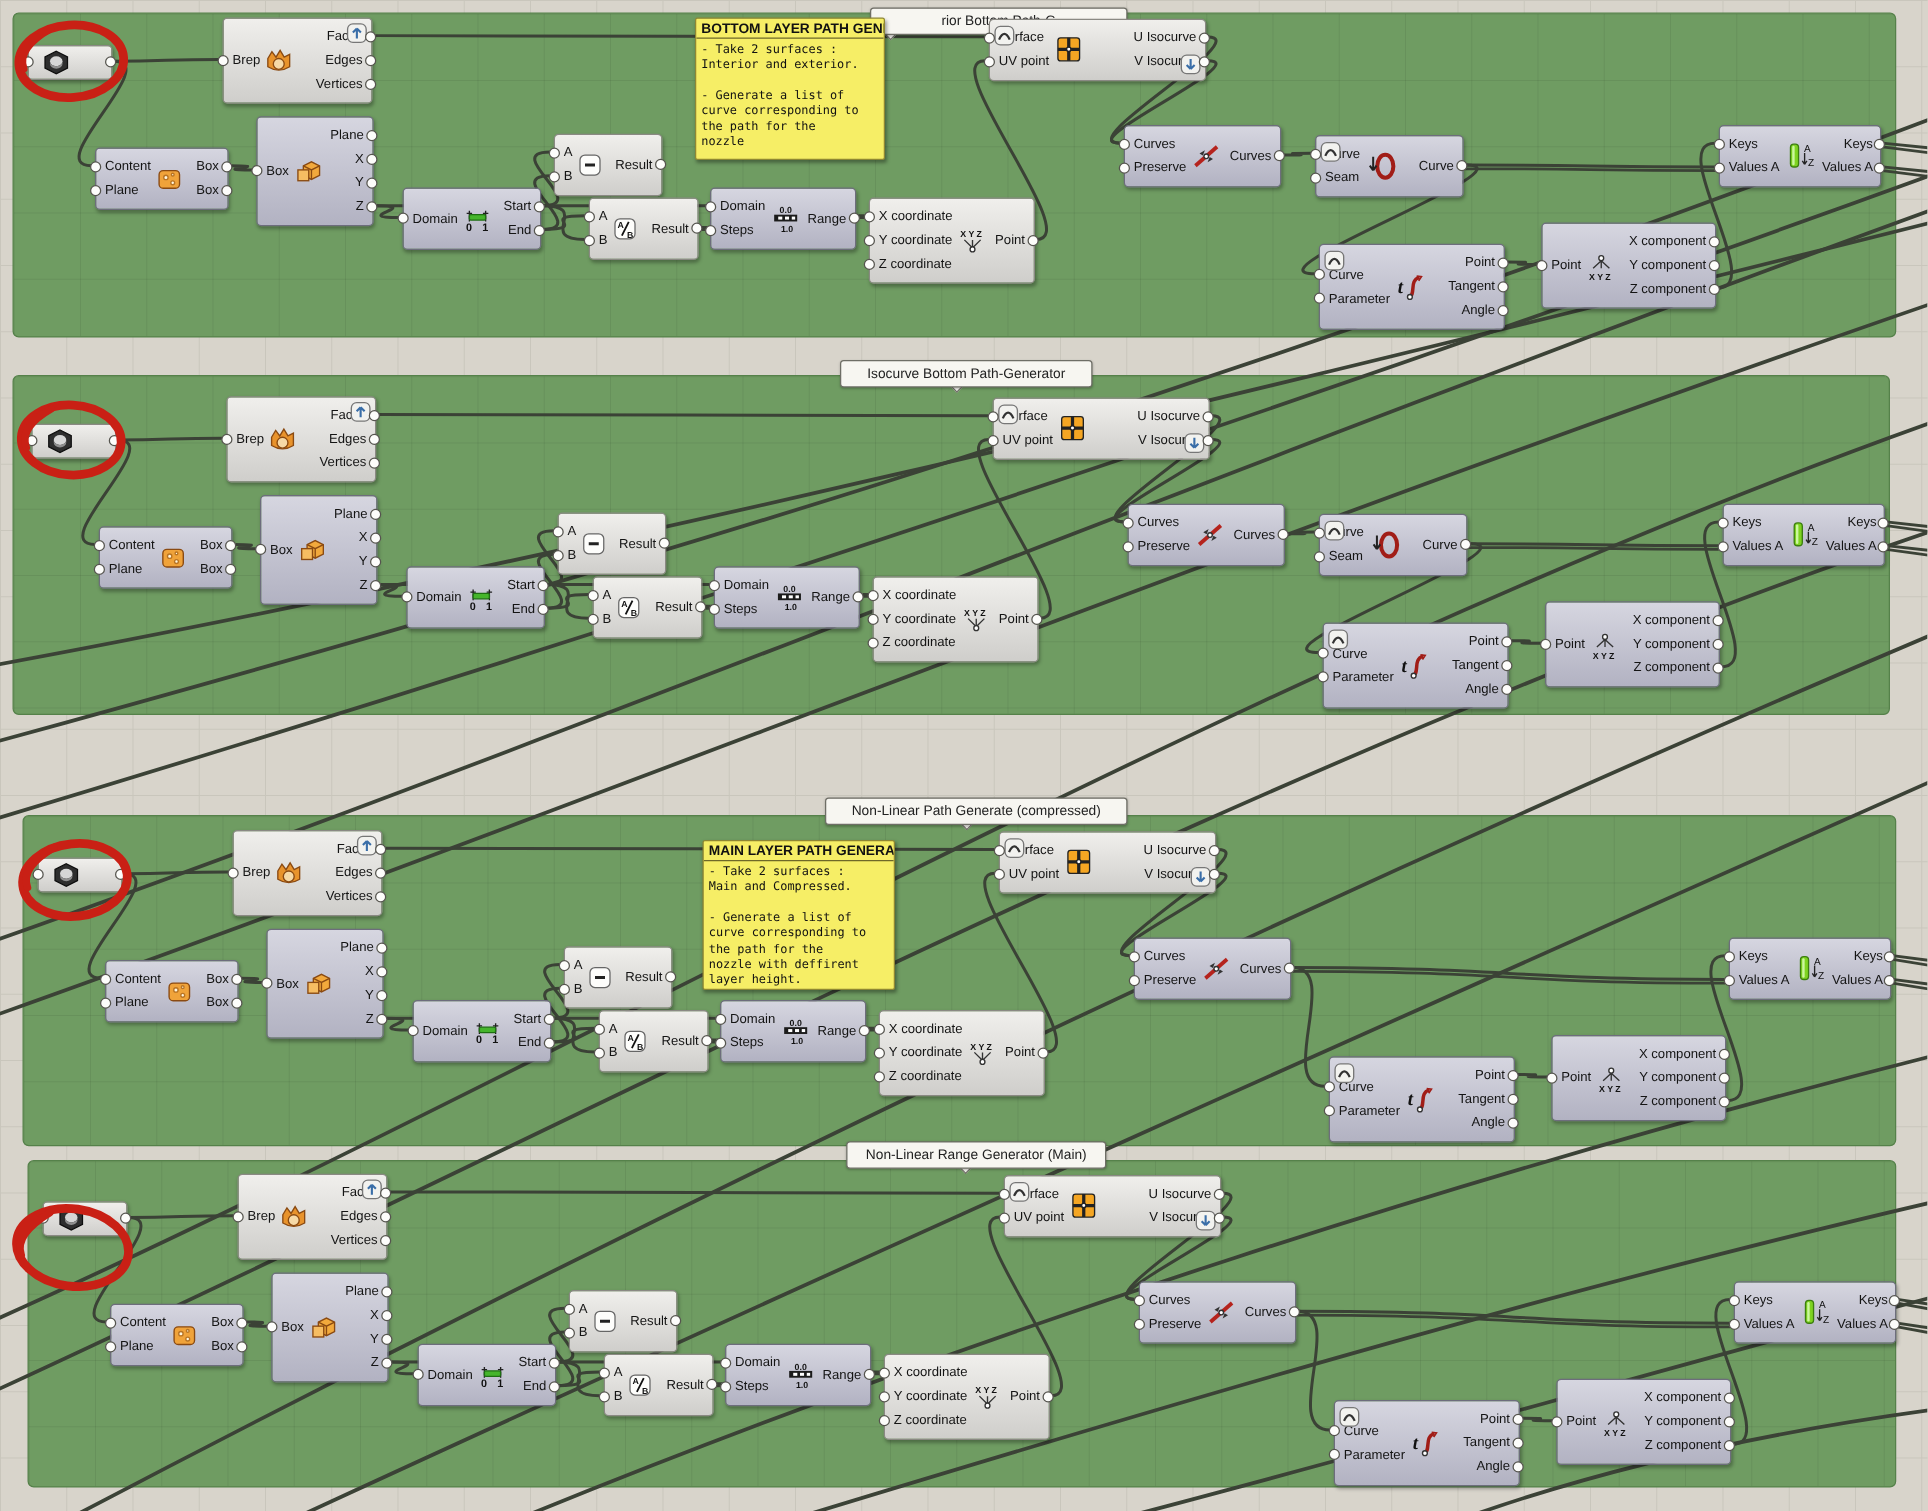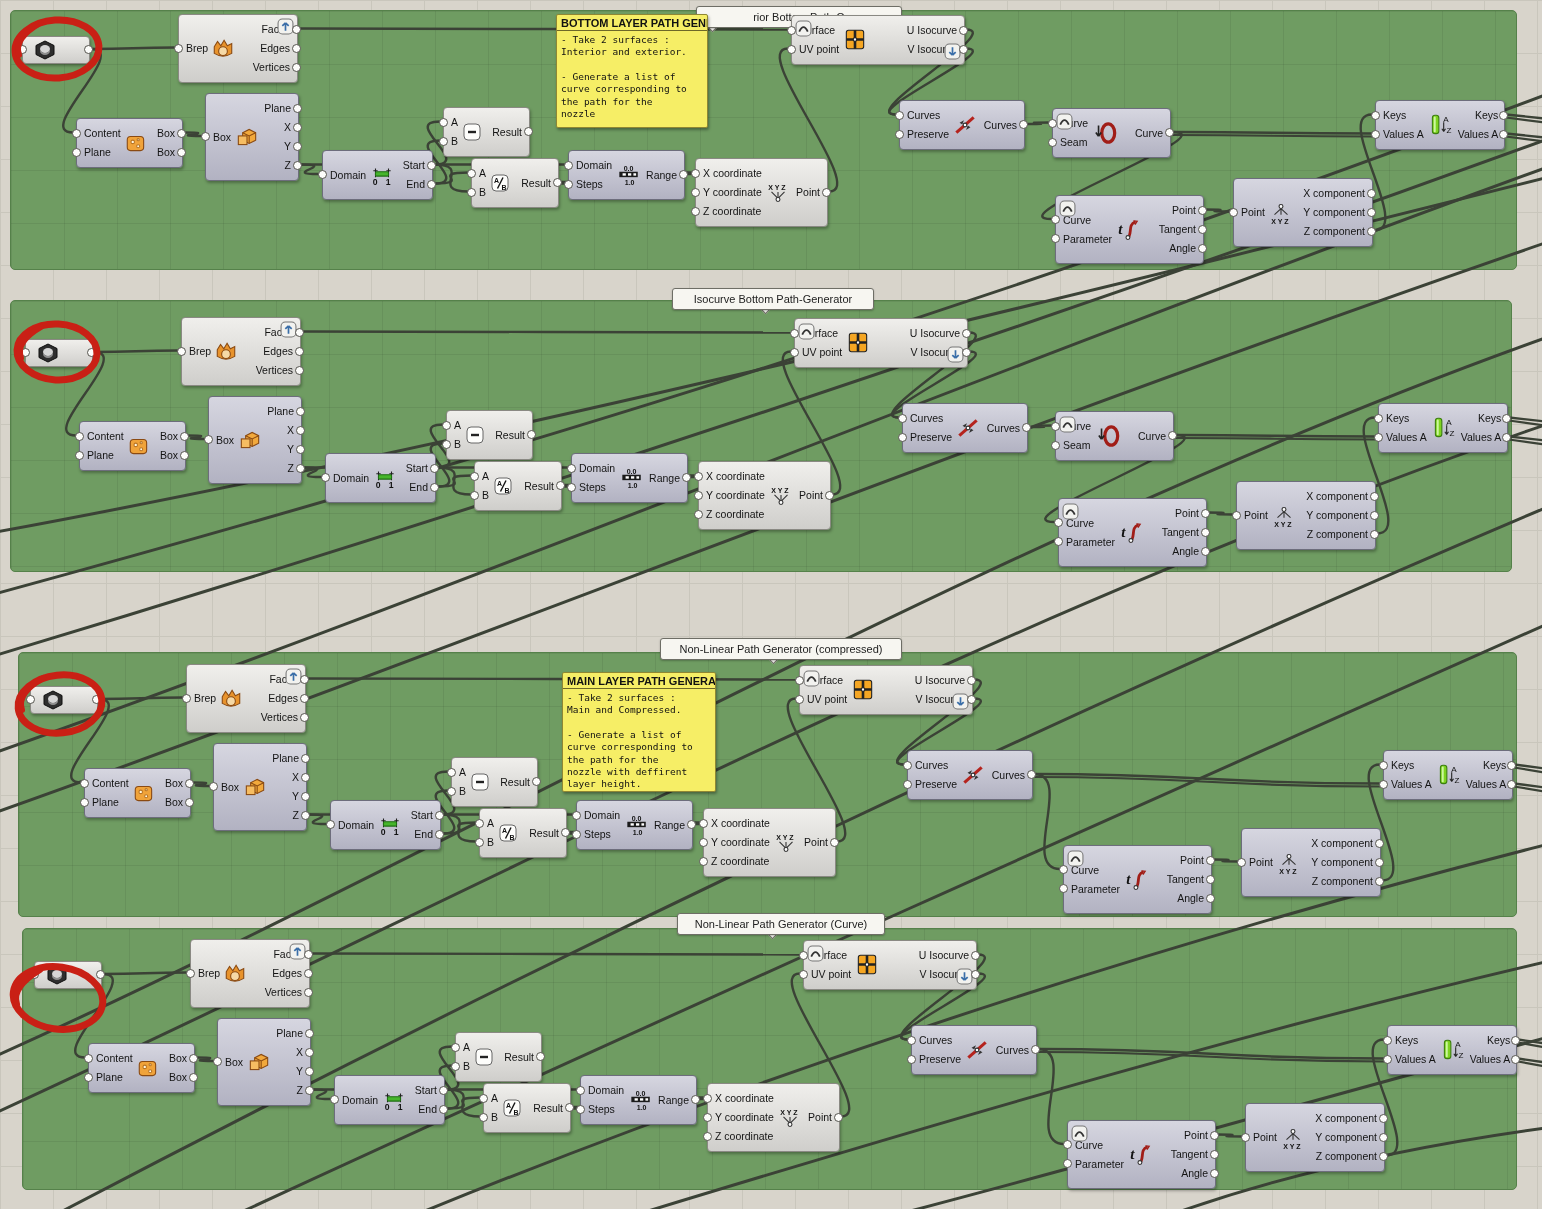--- a/index.html
+++ b/index.html
@@ -190,24 +190,24 @@
   </svg>
 
 <div class="group" style="left: 10px; top: 10px; width: 1505px; height: 258px;"></div>
 <div class="tooltip-tip" style="left: 707px; top: 19px;"></div>
 <div class="tooltip" style="left: 696px; top: 6px; width: 190px; text-align: center;">rior Bottom Path-G</div>
 <div class="group" style="left: 10px; top: 300px; width: 1500px; height: 270px;"></div>
 <div class="tooltip-tip" style="left: 760px; top: 301px;"></div>
 <div class="tooltip" style="left: 672px; top: 288px; width: 186px; text-align: center;">Isocurve Bottom Path-Generator</div>
 <div class="group" style="left: 18px; top: 652px; width: 1497px; height: 263px;"></div>
 <div class="tooltip-tip" style="left: 768px; top: 651px;"></div>
-<div class="tooltip" style="left: 660px; top: 638px; width: 226px; text-align: center;">Non-Linear Path Generator (compressed)</div>
+<div class="tooltip" style="left: 660px; top: 638px; width: 226px; text-align: center;">Non-Linear Path Generate (compressed)</div>
 <div class="group" style="left: 22px; top: 928px; width: 1493px; height: 260px;"></div>
 <div class="tooltip-tip" style="left: 767px; top: 926px;"></div>
-<div class="tooltip" style="left: 677px; top: 913px; width: 192px; text-align: center;">Non-Linear Path Generator (Curve)</div>
+<div class="tooltip" style="left: 677px; top: 913px; width: 192px; text-align: center;">Non-Linear Range Generator (Main)</div>
 <div class="comp white" style="left: 22px; top: 36px; width: 66px; height: 26px;">
     <div class="col l">
       <div class="row"></div>
     </div>
     <span class="ic">
       <svg width="24" height="22" viewBox="0 0 24 22">
         <polygon points="12,2 21,6.5 21,15.5 12,20 3,15.5 3,6.5" fill="#2e2e2e" stroke="#0e0e0e"></polygon>
         <ellipse cx="12" cy="10" rx="5" ry="4" fill="#d6d6d6"></ellipse>
         <path d="M7,10 a5,4 0 0 0 10,0 l0,2 a5,4 0 0 1 -10,0 Z" fill="#8f8f8f"></path>
       </svg>

